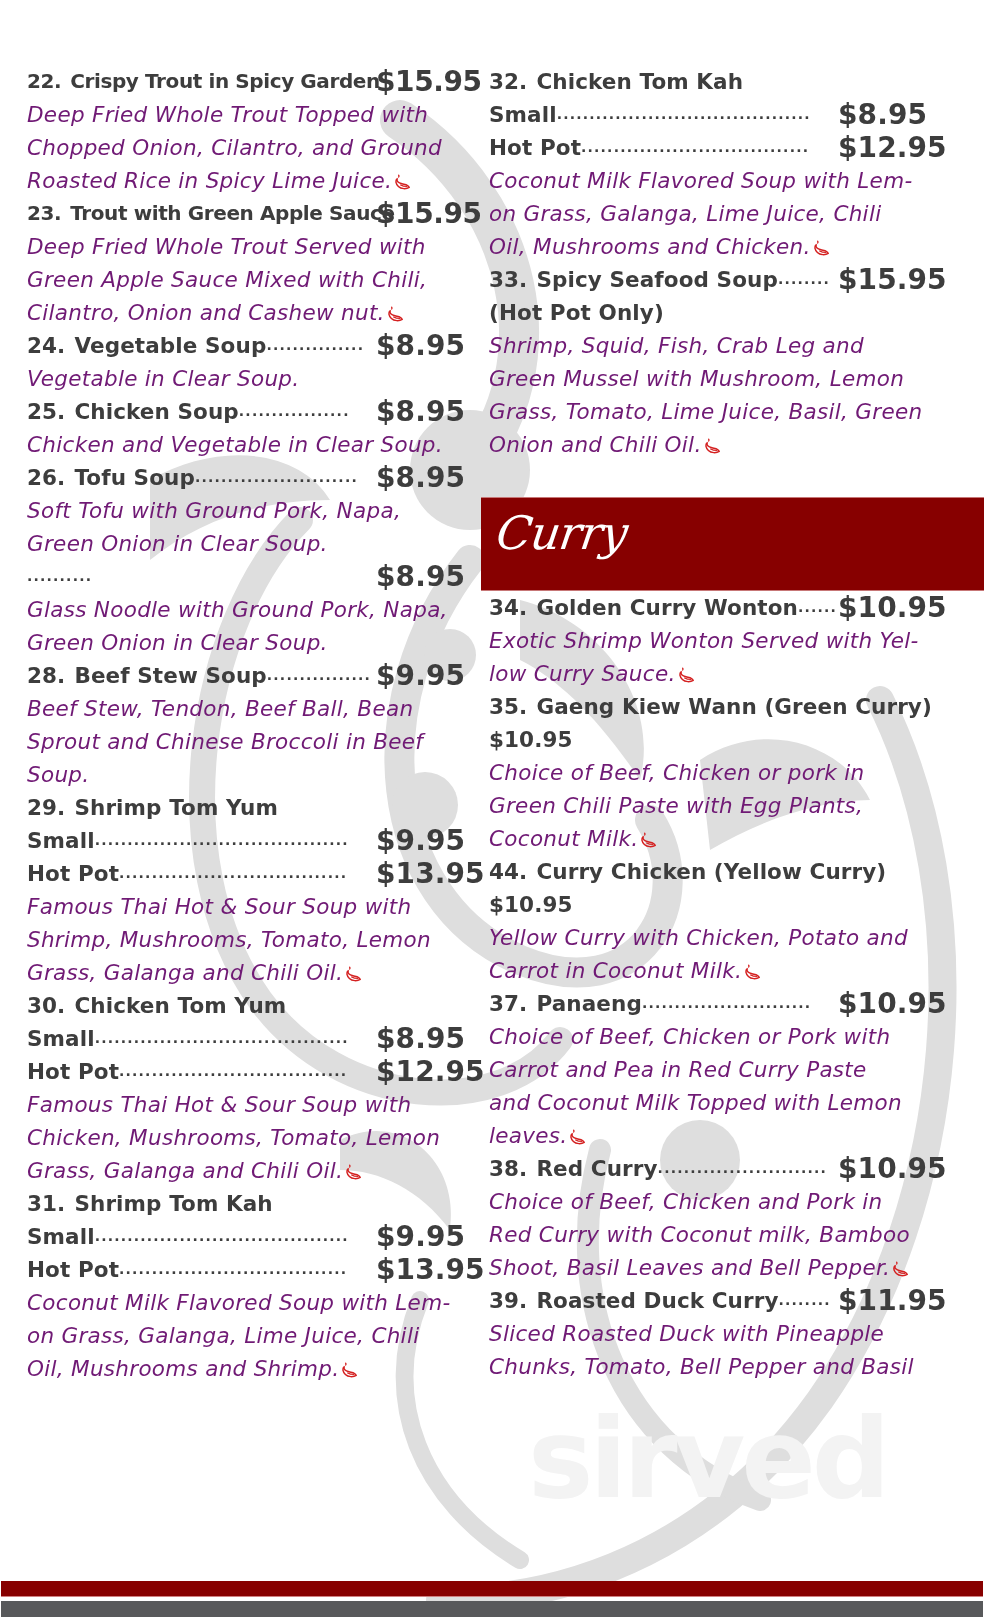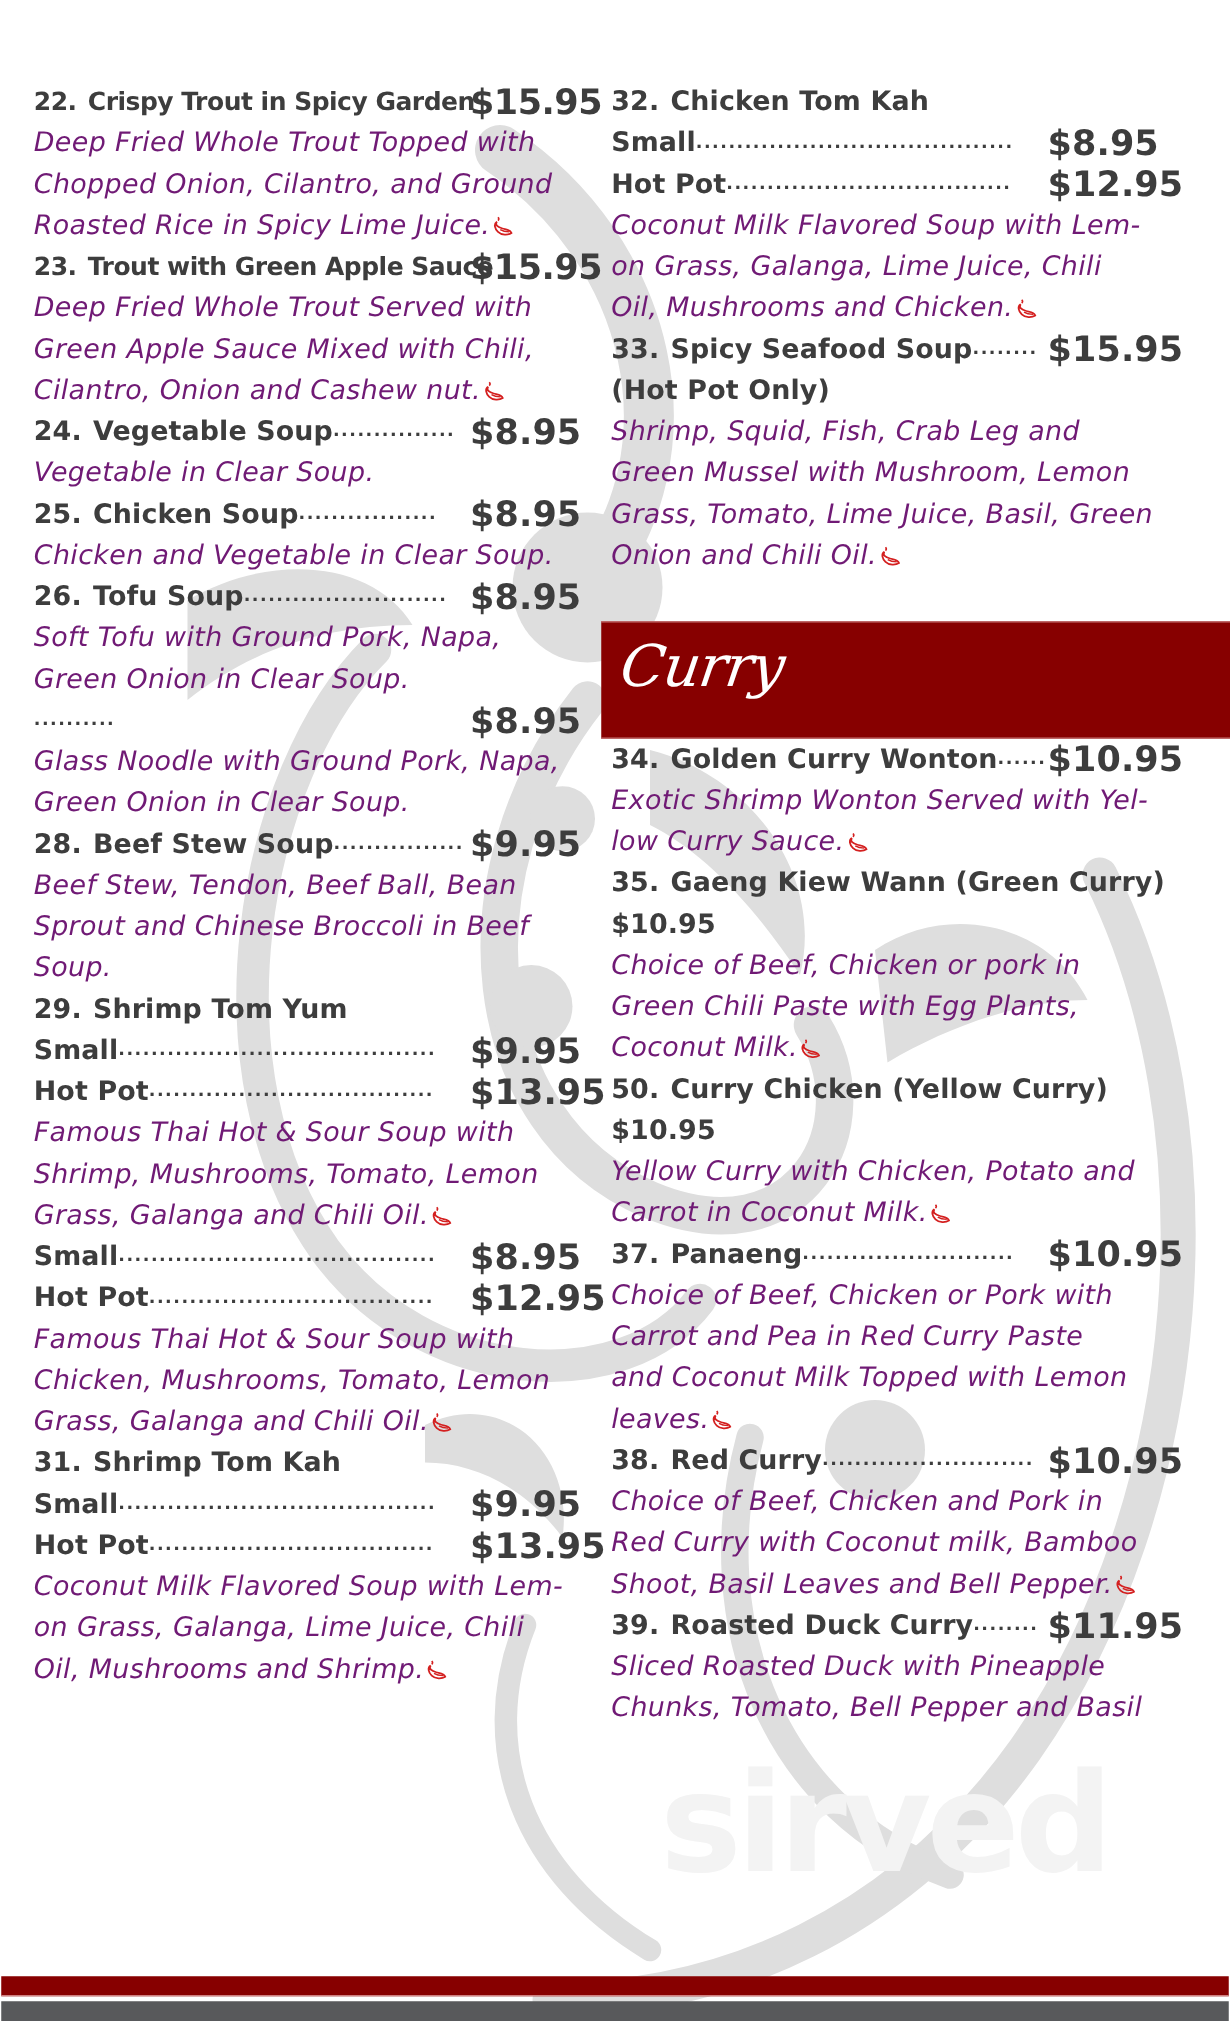--- a/index.html
+++ b/index.html
@@ -139,20 +139,23 @@
       <span class="price">$13.95</span>
     </div>
     <div class="line desc"><span>Famous Thai Hot &amp; Sour Soup with</span></div>
     <div class="line desc"><span>Shrimp, Mushrooms, Tomato, Lemon</span></div>
     <div class="line desc"><span>Grass, Galanga and Chili Oil.</span><svg class="chili" viewBox="0 0 20 20" xmlns="http://www.w3.org/2000/svg">
     <path d="M6 2 C 7 3, 7 4, 6 5" stroke="#d42020" stroke-width="1.4" fill="none"></path>
     <path d="M5 6 C 3 9, 6 11, 10 12 C 14 13, 17 13, 18 16 C 15 18, 9 18, 6 15 C 3 12, 2 8, 5 6 Z" fill="none" stroke="#d42020" stroke-width="1.6"></path>
     <path d="M8 13 C 11 15, 14 15, 16 15" stroke="#d42020" stroke-width="1.2" fill="none"></path>
   </svg></div>
     <div class="line row title">
+      <span class="label"><span class="num">30.</span><span>Chicken Tom Yum</span></span>
+    </div>
+    <div class="line row title">
       <span class="label"><span>Small</span></span>
       <span class="dots"> .......................................</span>
       <span class="price">$8.95</span>
     </div>
     <div class="line row title">
       <span class="label"><span>Hot Pot</span></span>
       <span class="dots"> ...................................</span>
       <span class="price">$12.95</span>
     </div>
     <div class="line desc"><span>Famous Thai Hot &amp; Sour Soup with</span></div>
@@ -245,21 +248,21 @@
       <span class="label"><span>$10.95</span></span>
     </div>
     <div class="line desc"><span>Choice of Beef, Chicken or pork in</span></div>
     <div class="line desc"><span>Green Chili Paste with Egg Plants,</span></div>
     <div class="line desc"><span>Coconut Milk.</span><svg class="chili" viewBox="0 0 20 20" xmlns="http://www.w3.org/2000/svg">
     <path d="M6 2 C 7 3, 7 4, 6 5" stroke="#d42020" stroke-width="1.4" fill="none"></path>
     <path d="M5 6 C 3 9, 6 11, 10 12 C 14 13, 17 13, 18 16 C 15 18, 9 18, 6 15 C 3 12, 2 8, 5 6 Z" fill="none" stroke="#d42020" stroke-width="1.6"></path>
     <path d="M8 13 C 11 15, 14 15, 16 15" stroke="#d42020" stroke-width="1.2" fill="none"></path>
   </svg></div>
     <div class="line row title">
-      <span class="label"><span class="num">50.</span><span>Curry Chicken (Yellow Curry)</span></span>
+      <span class="label"><span class="num">44.</span><span>Curry Chicken (Yellow Curry)</span></span>
     </div>
     <div class="line row title">
       <span class="label"><span>$10.95</span></span>
     </div>
     <div class="line desc"><span>Yellow Curry with Chicken, Potato and</span></div>
     <div class="line desc"><span>Carrot in Coconut Milk.</span><svg class="chili" viewBox="0 0 20 20" xmlns="http://www.w3.org/2000/svg">
     <path d="M6 2 C 7 3, 7 4, 6 5" stroke="#d42020" stroke-width="1.4" fill="none"></path>
     <path d="M5 6 C 3 9, 6 11, 10 12 C 14 13, 17 13, 18 16 C 15 18, 9 18, 6 15 C 3 12, 2 8, 5 6 Z" fill="none" stroke="#d42020" stroke-width="1.6"></path>
     <path d="M8 13 C 11 15, 14 15, 16 15" stroke="#d42020" stroke-width="1.2" fill="none"></path>
   </svg></div>

